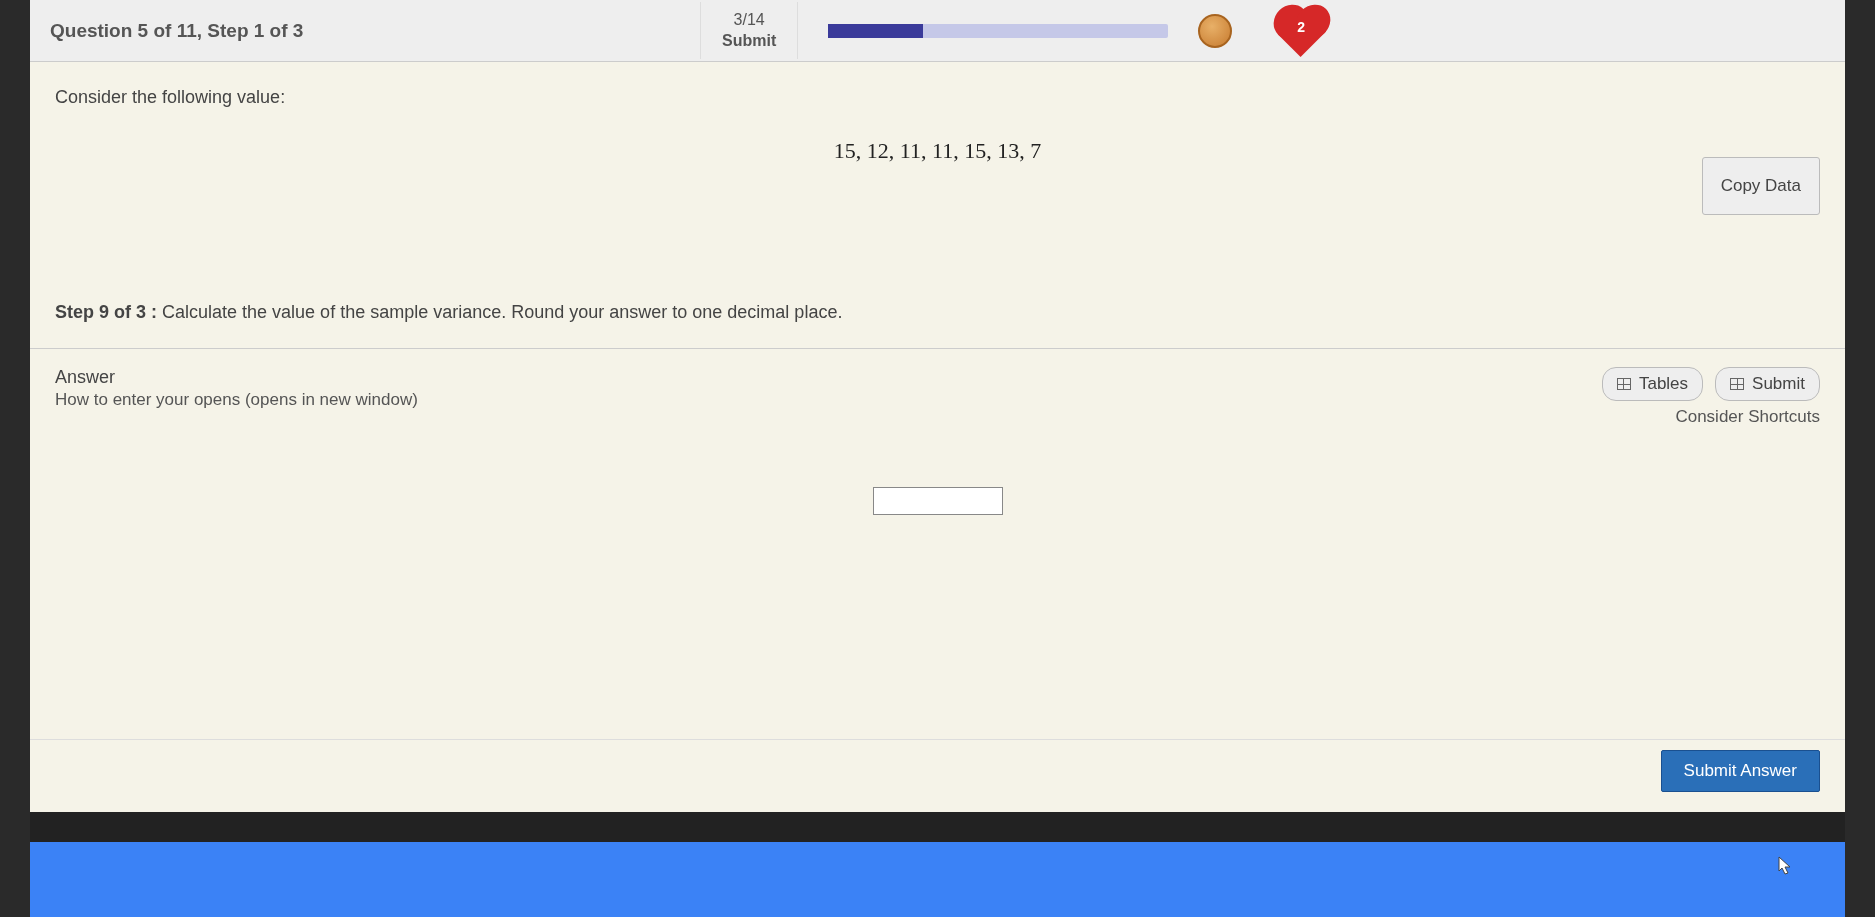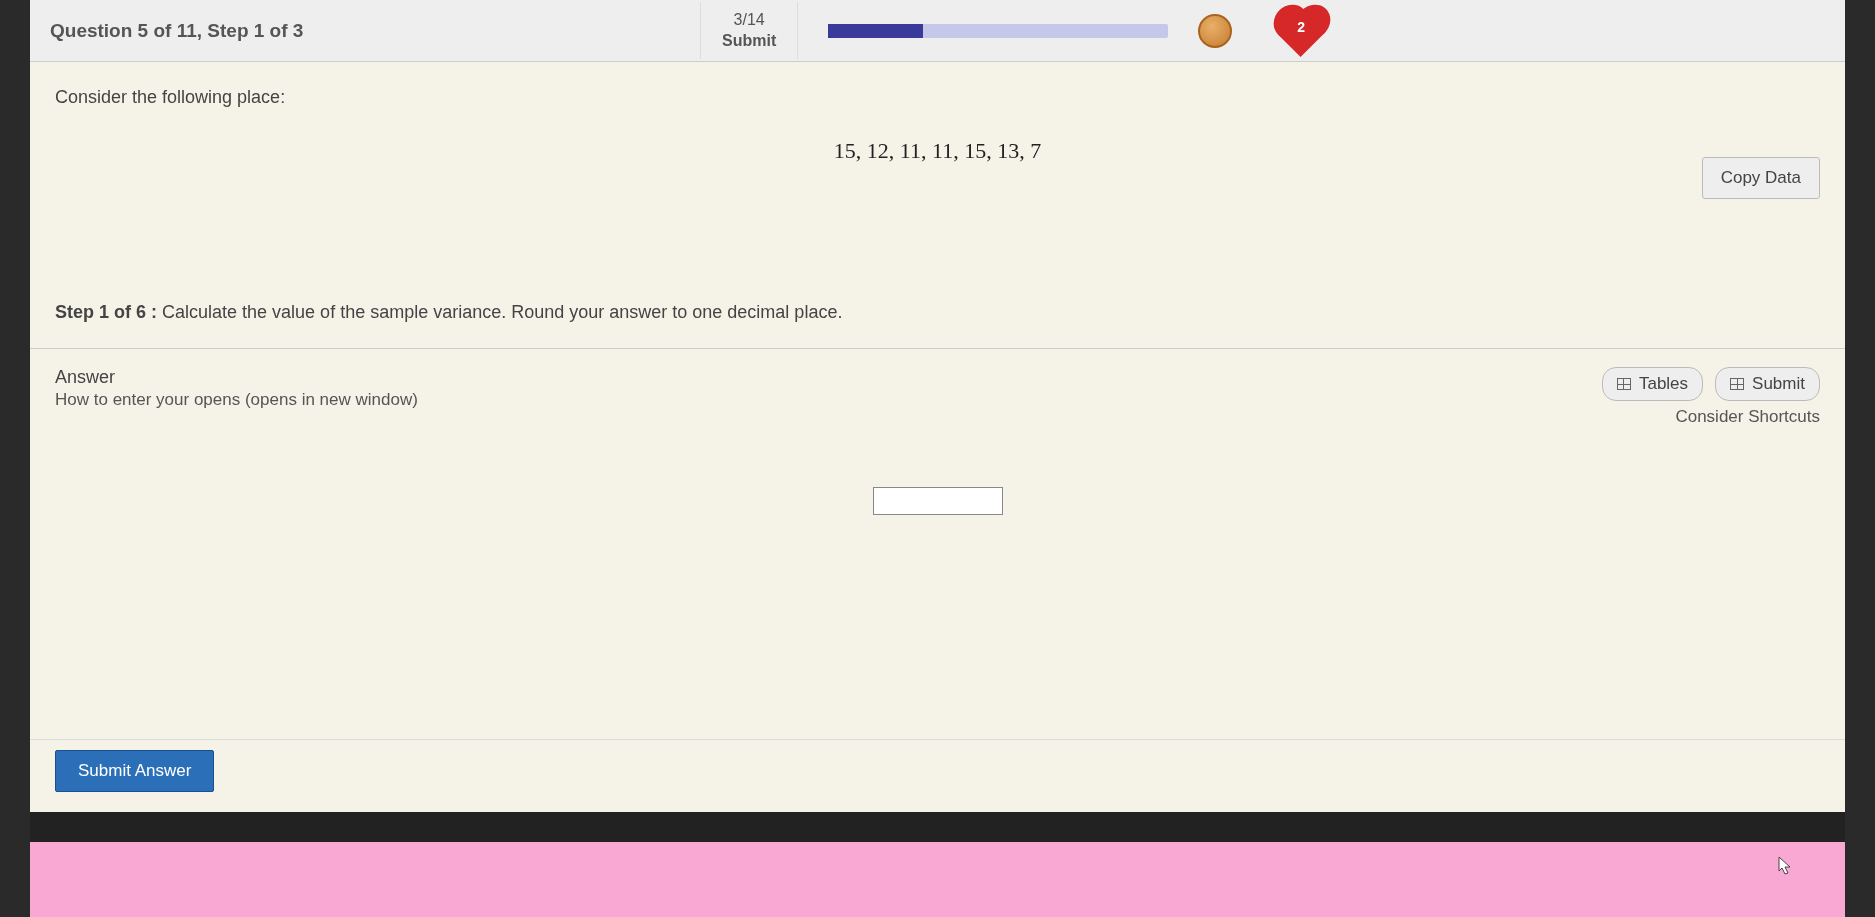--- a/index.html
+++ b/index.html
@@ -4,21 +4,21 @@
   <style>
     * { box-sizing: border-box; margin: 0; padding: 0; }
     body {
       font-family: "Segoe UI", Arial, sans-serif;
       background: #2a2a2a;
       width: 1875px;
       height: 917px;
       padding: 0 30px;
     }
     .page-wrapper {
-      background: #f9a8d4;
+      background: #3b82f6;
       width: 100%;
       height: 100%;
       position: relative;
     }
     .header-bar {
       display: flex;
       align-items: center;
       background: #eeeeee;
       border-bottom: 1px solid #ccc;
       height: 62px;
@@ -114,21 +114,21 @@
       font-family: Georgia, serif;
       color: #222;
     }
     .copy-data-btn {
       position: absolute;
       right: 25px;
       top: 95px;
       background: #eeeeee;
       border: 1px solid #bbb;
       border-radius: 3px;
-      padding: 10px 18px;
+      padding: 18px 18px;
       font-size: 17px;
       color: #444;
       cursor: pointer;
     }
     .step-row {
       background: #f5f3e8;
       padding: 20px 25px 25px 25px;
       font-size: 18px;
       color: #444;
       border-bottom: 1px solid #ccc;
@@ -203,20 +203,21 @@
       width: 130px;
       height: 28px;
       border: 1px solid #888;
       font-size: 15px;
       padding: 2px 4px;
     }
     .submit-row {
       background: #f5f3e8;
       padding: 10px 25px 20px 25px;
       display: flex;
+      justify-content: flex-end;
       border-top: 1px solid #ddd;
     }
     .submit-btn {
       background: #2a6fb8;
       color: white;
       border: 1px solid #1a5090;
       padding: 10px 22px;
       font-size: 17px;
       cursor: pointer;
       border-radius: 2px;
@@ -251,27 +252,27 @@
       <div class="progress-fill"></div>
     </div>
     <div class="coin-icon"></div>
     <div class="heart-container">
       <div class="heart-shape"></div>
       <span class="heart-text">2</span>
     </div>
   </div>
 
   <div class="content-area">
-    <div class="prompt-text">Consider the following place:</div>
+    <div class="prompt-text">Consider the following value:</div>
     <div class="data-values">15, 12, 11, 11, 15, 13, 7</div>
     <button class="copy-data-btn">Copy Data</button>
   </div>
 
   <div class="step-row">
-    <span class="step-label">Step 1 of 6 :</span><span>  Calculate the value of the sample variance. Round your answer to one decimal place.</span>
+    <span class="step-label">Step 9 of 3 :</span><span>  Calculate the value of the sample variance. Round your answer to one decimal place.</span>
   </div>
 
   <div class="answer-section">
     <div class="answer-header-row">
       <div class="answer-left">
         <div class="answer-title">Answer</div>
         <div class="how-to-link">How to enter your opens (opens in new window)</div>
       </div>
       <div class="answer-right">
         <div class="util-buttons">

